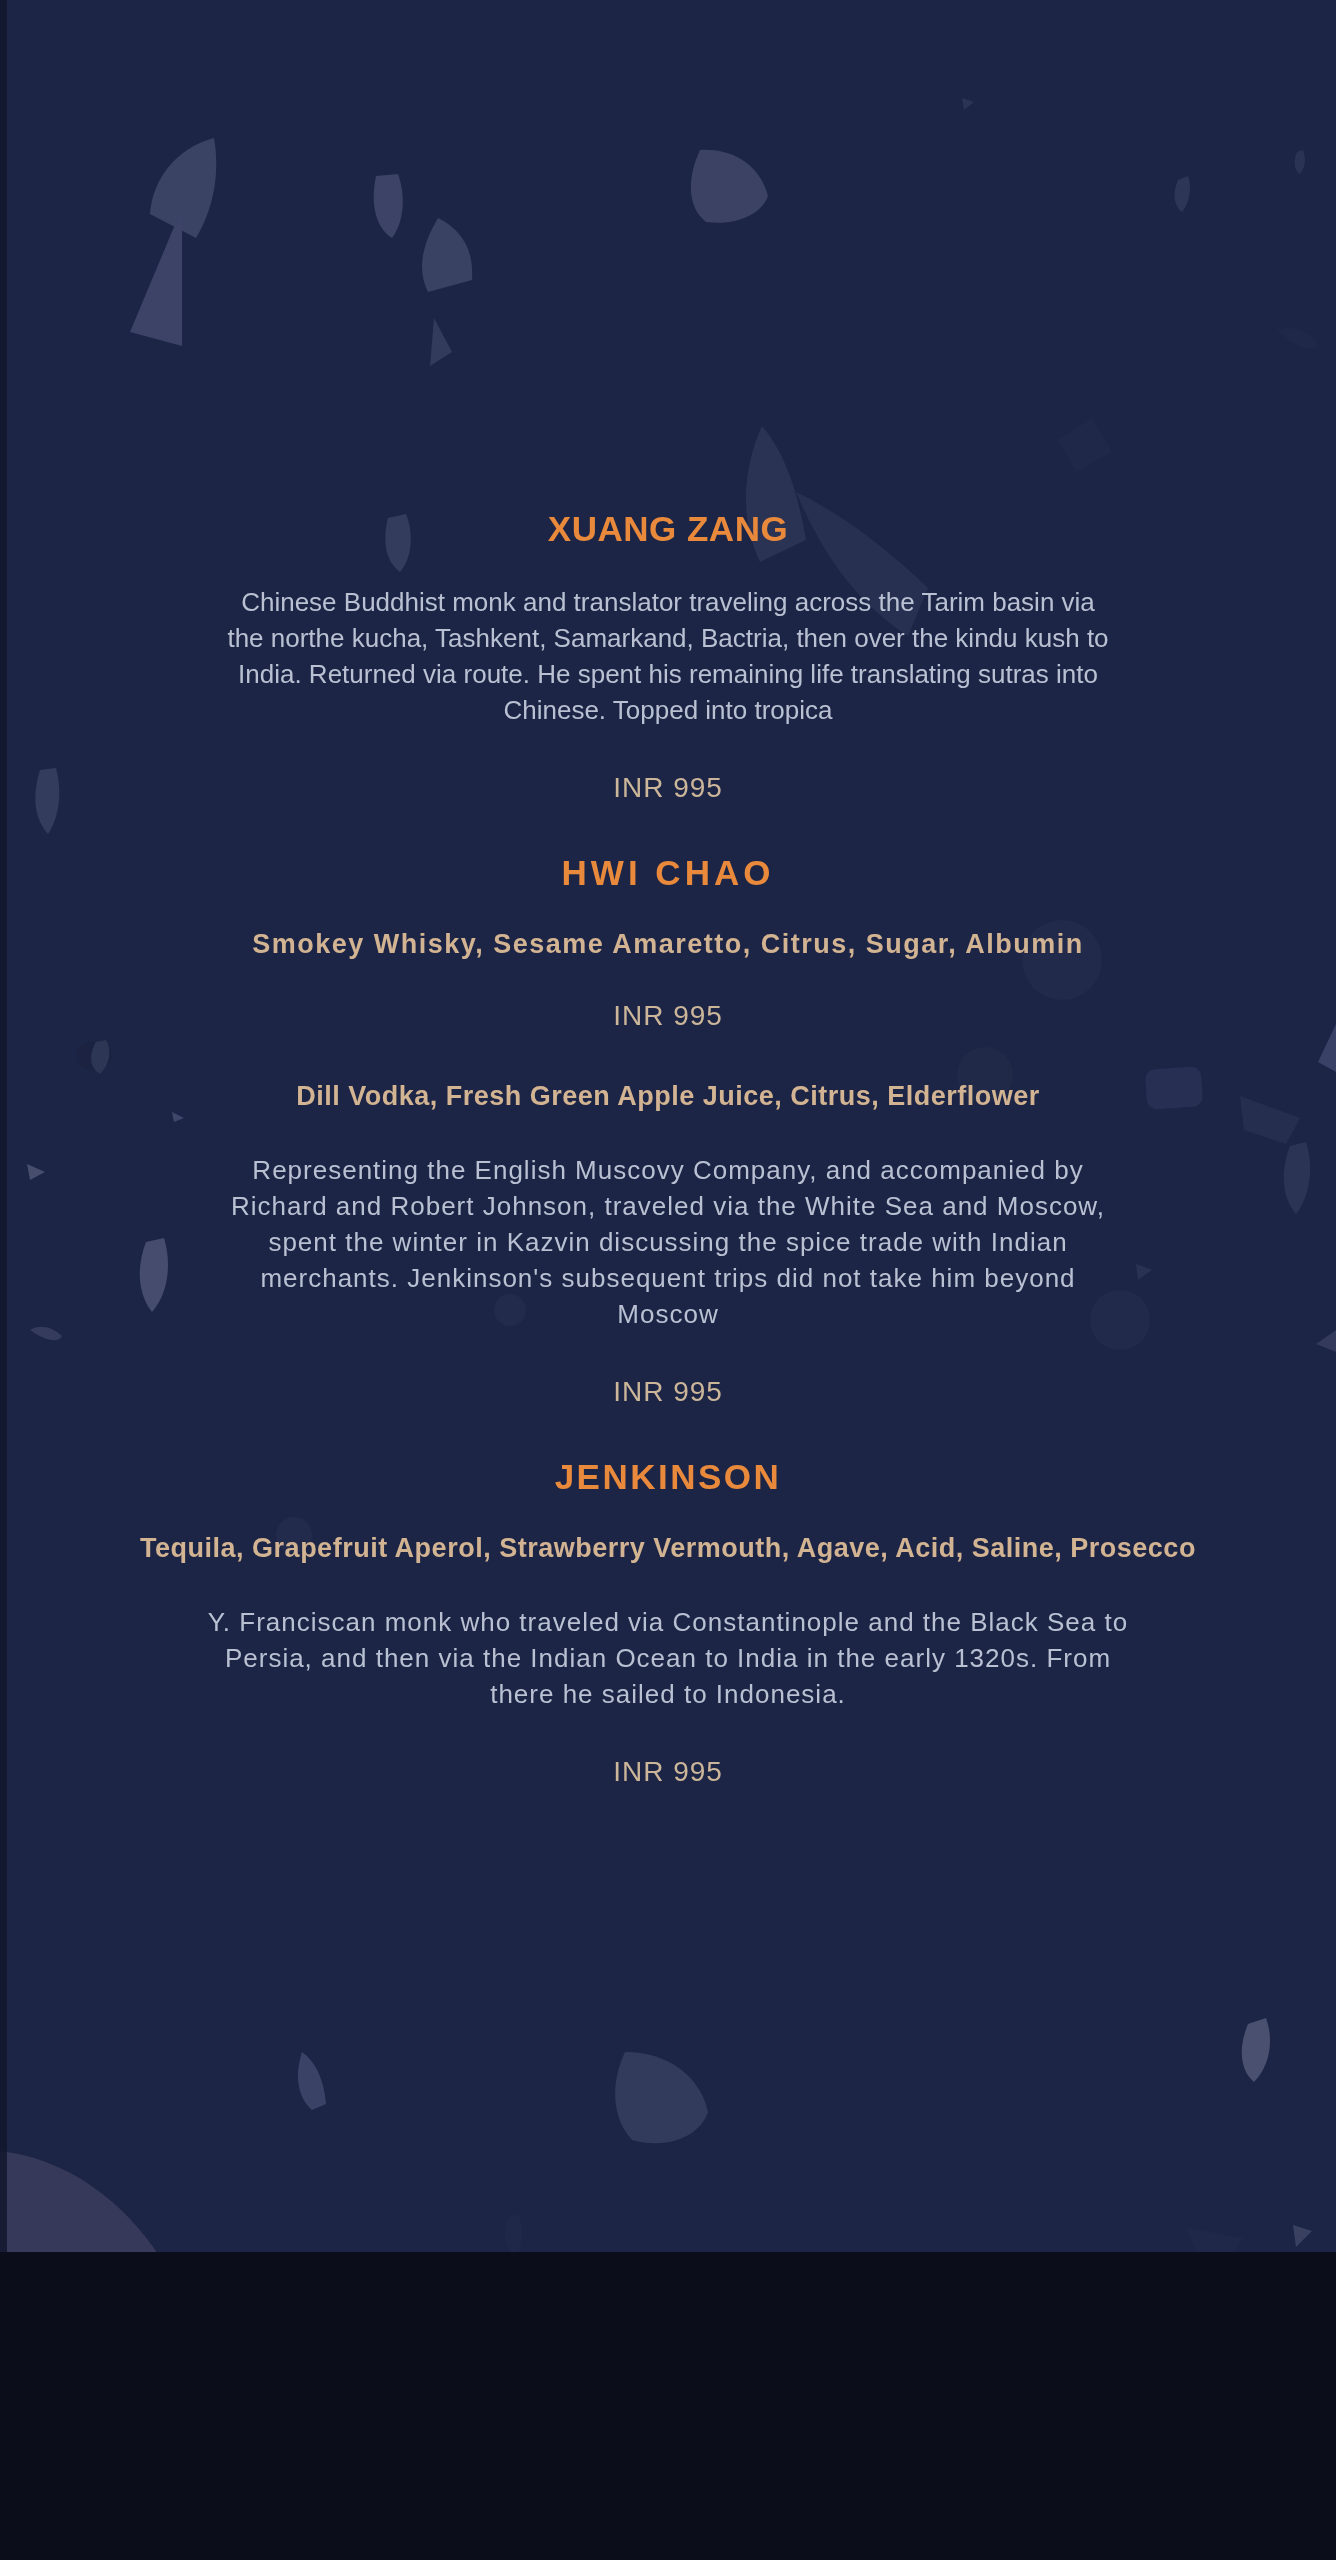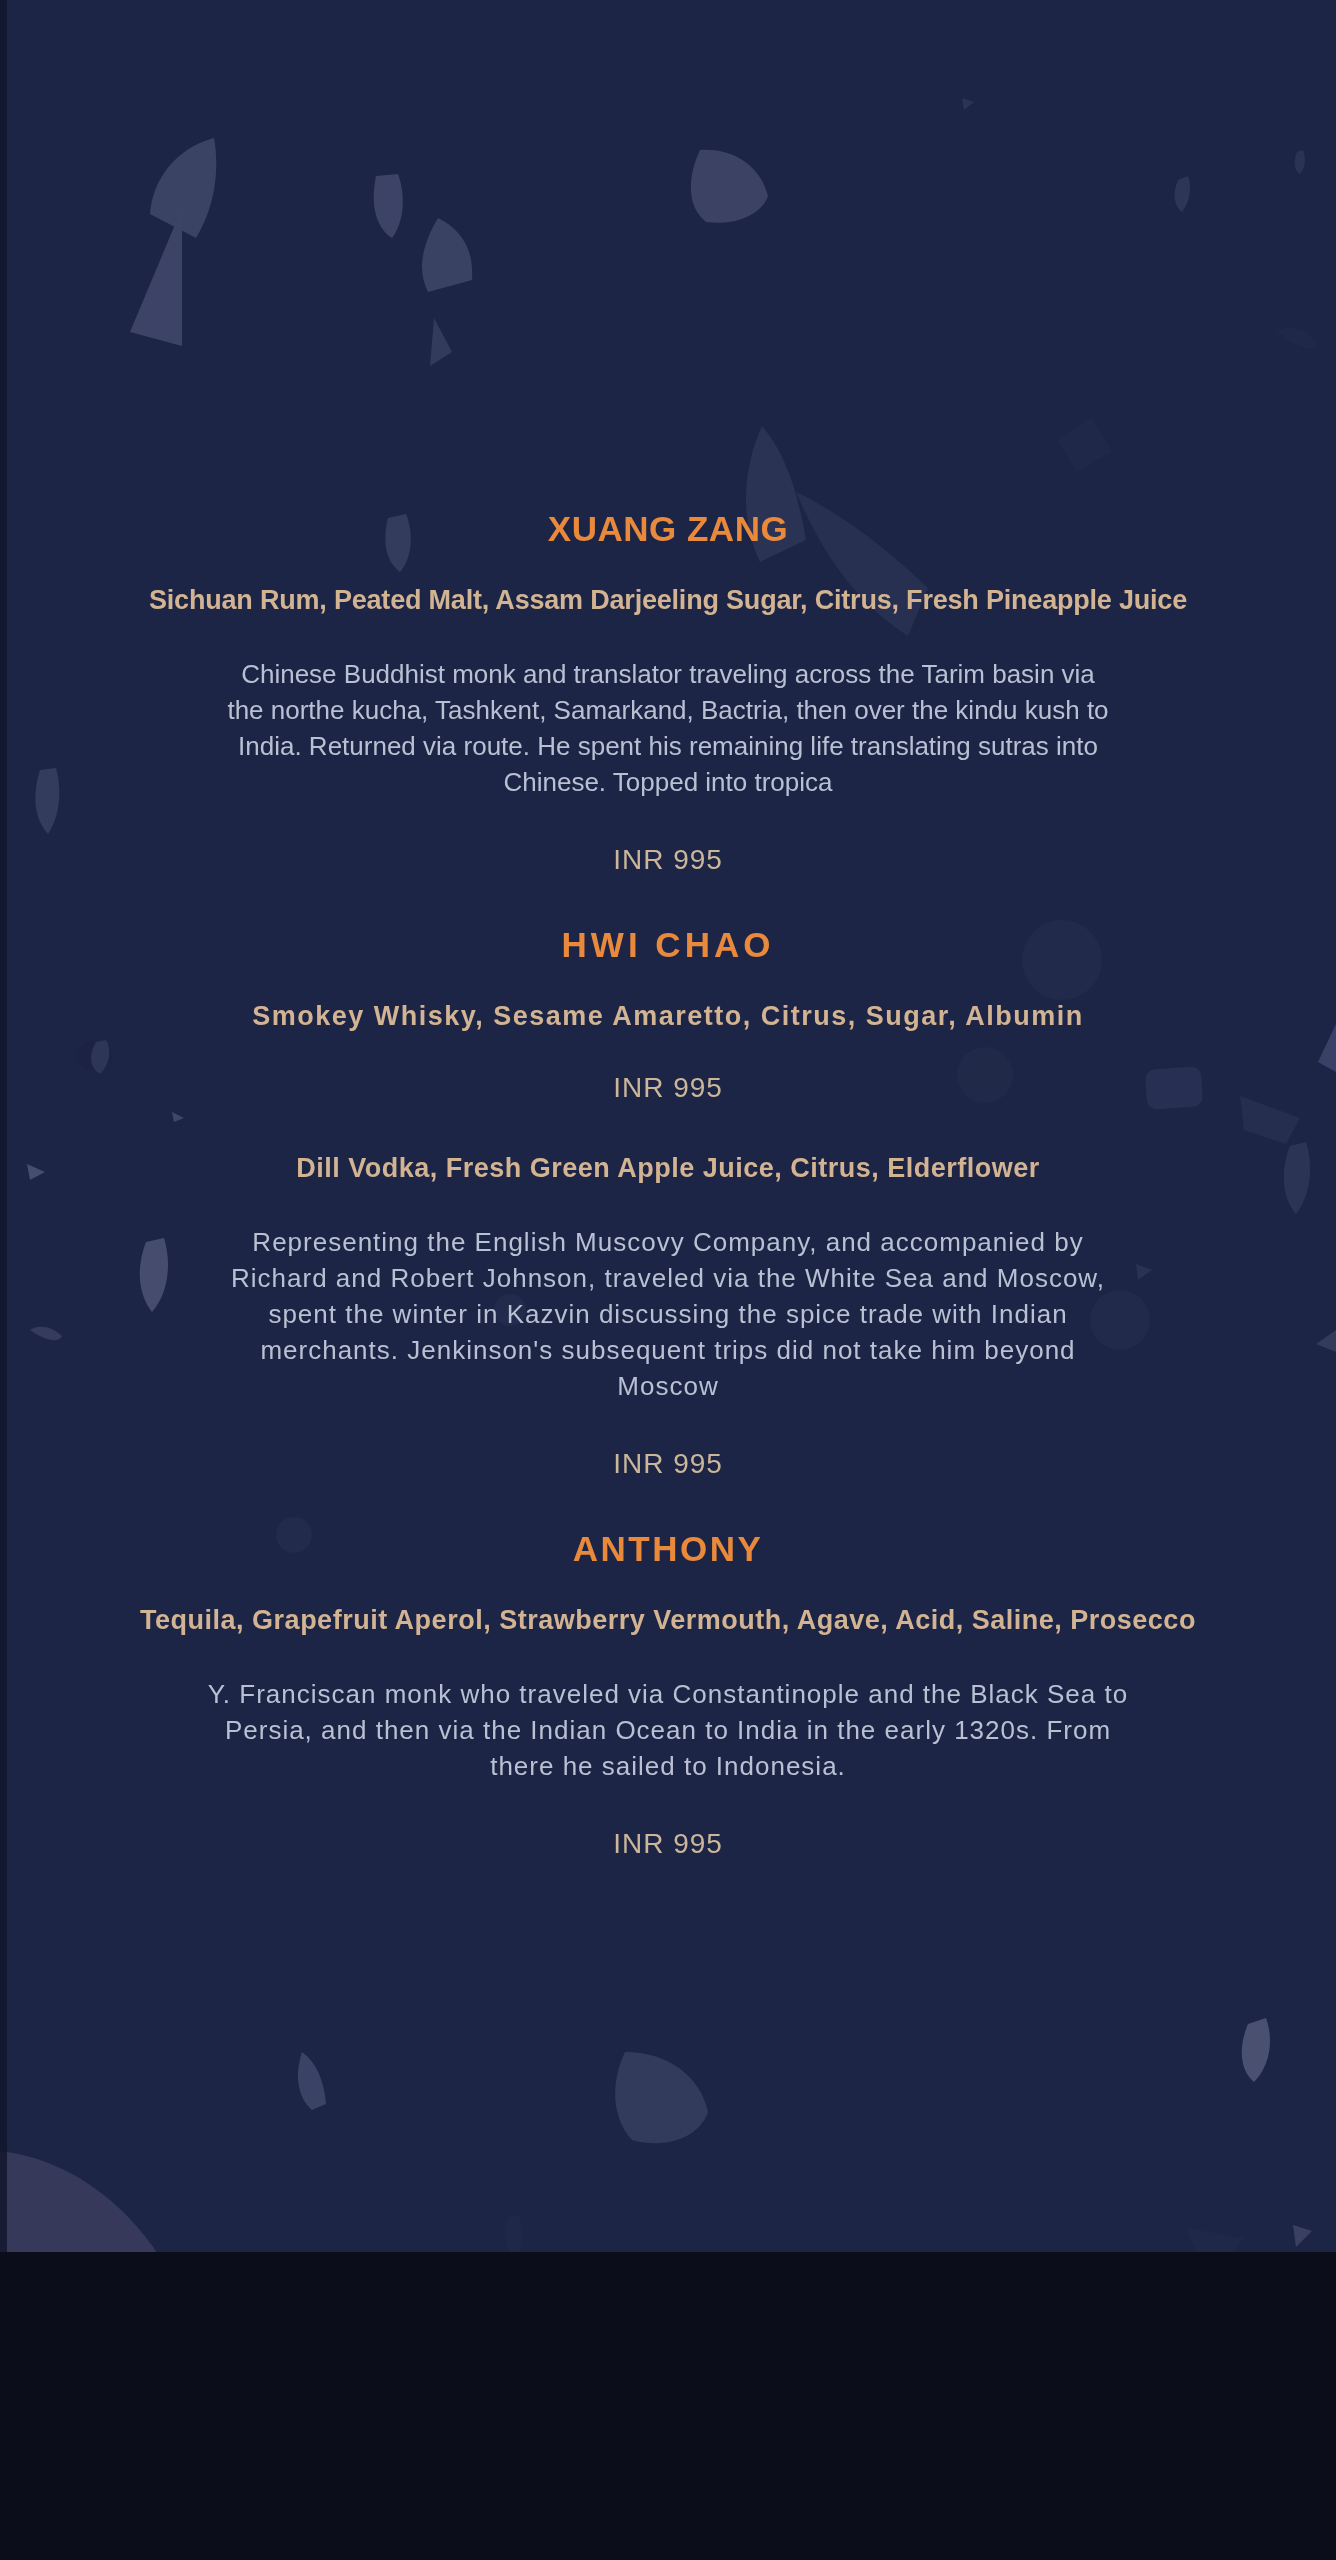--- a/index.html
+++ b/index.html
@@ -131,21 +131,20 @@
     <path d="M1186,2482 C1176,2516 1180,2546 1200,2560 L1228,2560 C1238,2528 1230,2498 1210,2476 Z" fill="#333a5c"></path>
     <path d="M1064,2492 C1062,2520 1072,2542 1094,2550 C1112,2534 1118,2510 1112,2488 Z" fill="#454b66"></path>
 
     <rect x="0" y="0" width="7" height="2560" fill="#10152b" opacity="0.8"></rect>
     <rect x="0" y="2544" width="1336" height="16" fill="#0b0e1a"></rect>
   </svg>
 
   <main class="menu" id="menu-list">
     <section class="menu-item">
       <h2 class="cocktail-title">XUANG ZANG</h2>
-      <p class="cocktail-ingredients">Sichuan Rum, Peated Malt, Assam Darjeeling Sugar, Citrus, Fresh Pineapple Juice</p>
       <p class="cocktail-description">Chinese Buddhist monk and translator traveling across the Tarim basin via
 the northe kucha, Tashkent, Samarkand, Bactria, then over the kindu kush to
 India. Returned via route. He spent his remaining life translating sutras into
 Chinese. Topped into tropica</p>
       <p class="cocktail-price">INR 995</p>
     </section>
 
     <section class="menu-item">
       <h2 class="cocktail-title">HWI CHAO</h2>
       <p class="cocktail-ingredients">Smokey Whisky, Sesame Amaretto, Citrus, Sugar, Albumin</p>
@@ -156,21 +155,21 @@
       <p class="cocktail-ingredients">Dill Vodka, Fresh Green Apple Juice, Citrus, Elderflower</p>
       <p class="cocktail-description">Representing the English Muscovy Company, and accompanied by
 Richard and Robert Johnson, traveled via the White Sea and Moscow,
 spent the winter in Kazvin discussing the spice trade with Indian
 merchants. Jenkinson's subsequent trips did not take him beyond
 Moscow</p>
       <p class="cocktail-price">INR 995</p>
     </section>
 
     <section class="menu-item">
-      <h2 class="cocktail-title">ANTHONY</h2>
+      <h2 class="cocktail-title">JENKINSON</h2>
       <p class="cocktail-ingredients">Tequila, Grapefruit Aperol, Strawberry Vermouth, Agave, Acid, Saline, Prosecco</p>
       <p class="cocktail-description">Y. Franciscan monk who traveled via Constantinople and the Black Sea to
 Persia, and then via the Indian Ocean to India in the early 1320s. From
 there he sailed to Indonesia.</p>
       <p class="cocktail-price">INR 995</p>
     </section>
   </main>
 
 </div>
 

